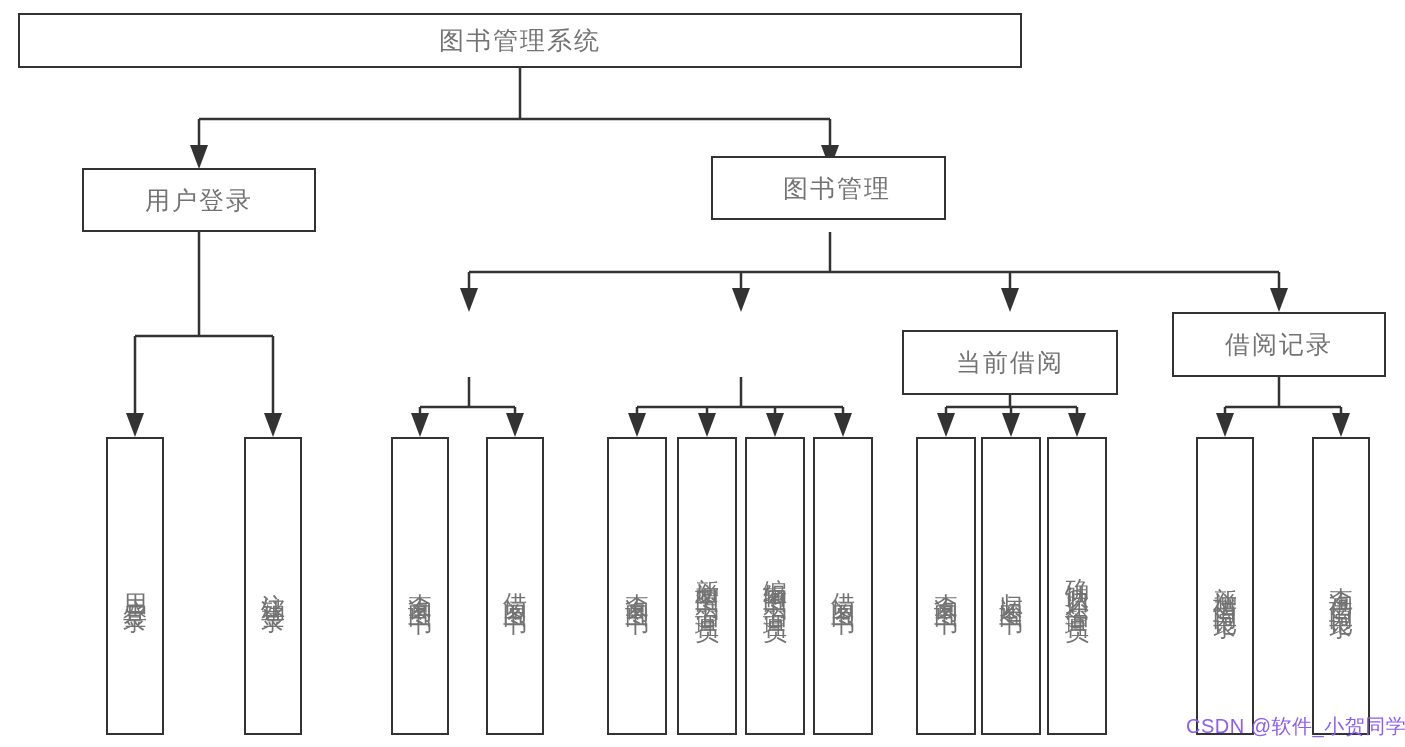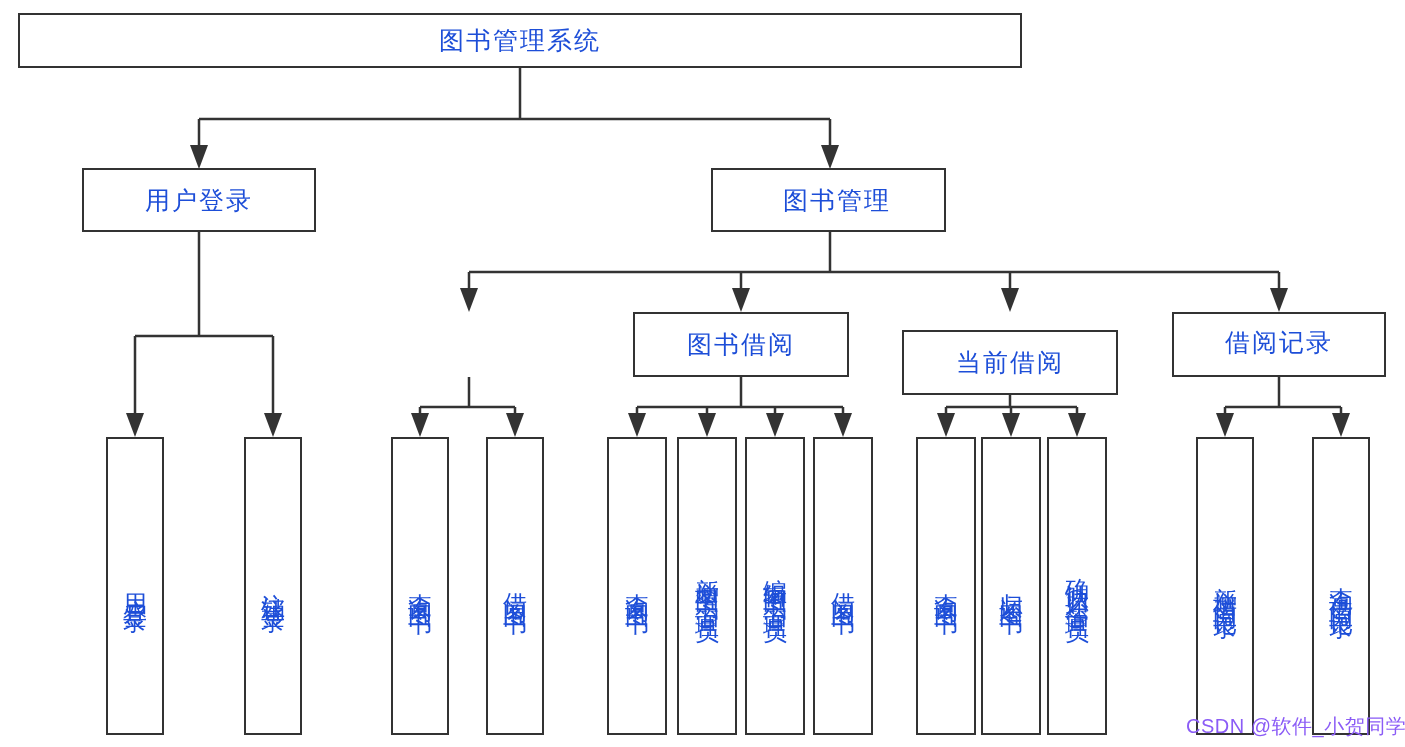--- a/index.html
+++ b/index.html
@@ -9,46 +9,46 @@
     height: 747px;
     background: #ffffff;
     font-family: "Liberation Sans", sans-serif;
     overflow: hidden;
   }
   .node {
     position: absolute;
     box-sizing: border-box;
     border: 2.5px solid #333333;
     background: #ffffff;
-    color: #1d4ed8;
+    color: #737373;
     display: flex;
     align-items: center;
     justify-content: center;
   }
   .hlabel {
     font-size: 25px;
     letter-spacing: 2px;
     white-space: nowrap;
     line-height: 1;
   }
   .leaf .vlabel {
     writing-mode: vertical-rl;
     font-size: 24px;
     letter-spacing: 6px;
     line-height: 1;
     white-space: nowrap;
   }
   
   .n-root            { left: 18px;   top: 13px;  width: 1004px; height: 55px; }
   .n-user-login      { left: 82px;   top: 168px; width: 234px;  height: 64px; }
-  .n-book-mgmt       { left: 711px;  top: 168px; width: 235px;  height: 64px; padding-left: 17px; }
+  .n-book-mgmt       { left: 711px;  top: 156px; width: 235px;  height: 64px; padding-left: 17px; }
   .n-new-books       { left: 361px;  top: 312px; width: 216px;  height: 65px; }
   .n-book-borrow     { left: 633px;  top: 312px; width: 216px;  height: 65px; }
   .n-current-borrow  { left: 902px;  top: 312px; width: 216px;  height: 65px; margin-top: 18px; }
-  .n-borrow-records  { left: 1172px; top: 312px; width: 214px;  height: 65px; font-family: Liberation Mono, monospace; }
+  .n-borrow-records  { left: 1172px; top: 312px; width: 214px;  height: 65px; }
   .leaf              { top: 437px; height: 298px; width: 58px; }
   .lf-login-1   { left: 106px; }
   .lf-login-2   { left: 244px; }
   .lf-rec-1     { left: 391px; }
   .lf-rec-2     { left: 486px; }
   .lf-bor-1     { left: 607px; width: 60px; }
   .lf-bor-2     { left: 677px; width: 60px; }
   .lf-bor-3     { left: 745px; width: 60px; }
   .lf-bor-4     { left: 813px; width: 60px; }
   .lf-cur-1     { left: 916px; width: 60px; }
@@ -120,23 +120,20 @@
     <span class="hlabel">图书管理系统</span>
   </div>
 
   <div class="node n-user-login">
     <span class="hlabel">用户登录</span>
   </div>
   <div class="node n-book-mgmt">
     <span class="hlabel">图书管理</span>
   </div>
 
-  <div class="node n-book-borrow">
-    <span class="hlabel">图书借阅</span>
-  </div>
   <div class="node n-current-borrow">
     <span class="hlabel">当前借阅</span>
   </div>
   <div class="node n-borrow-records">
     <span class="hlabel">借阅记录</span>
   </div>
 
   <div class="node leaf lf-login-1">
     <span class="vlabel">用户登录</span>
   </div>

